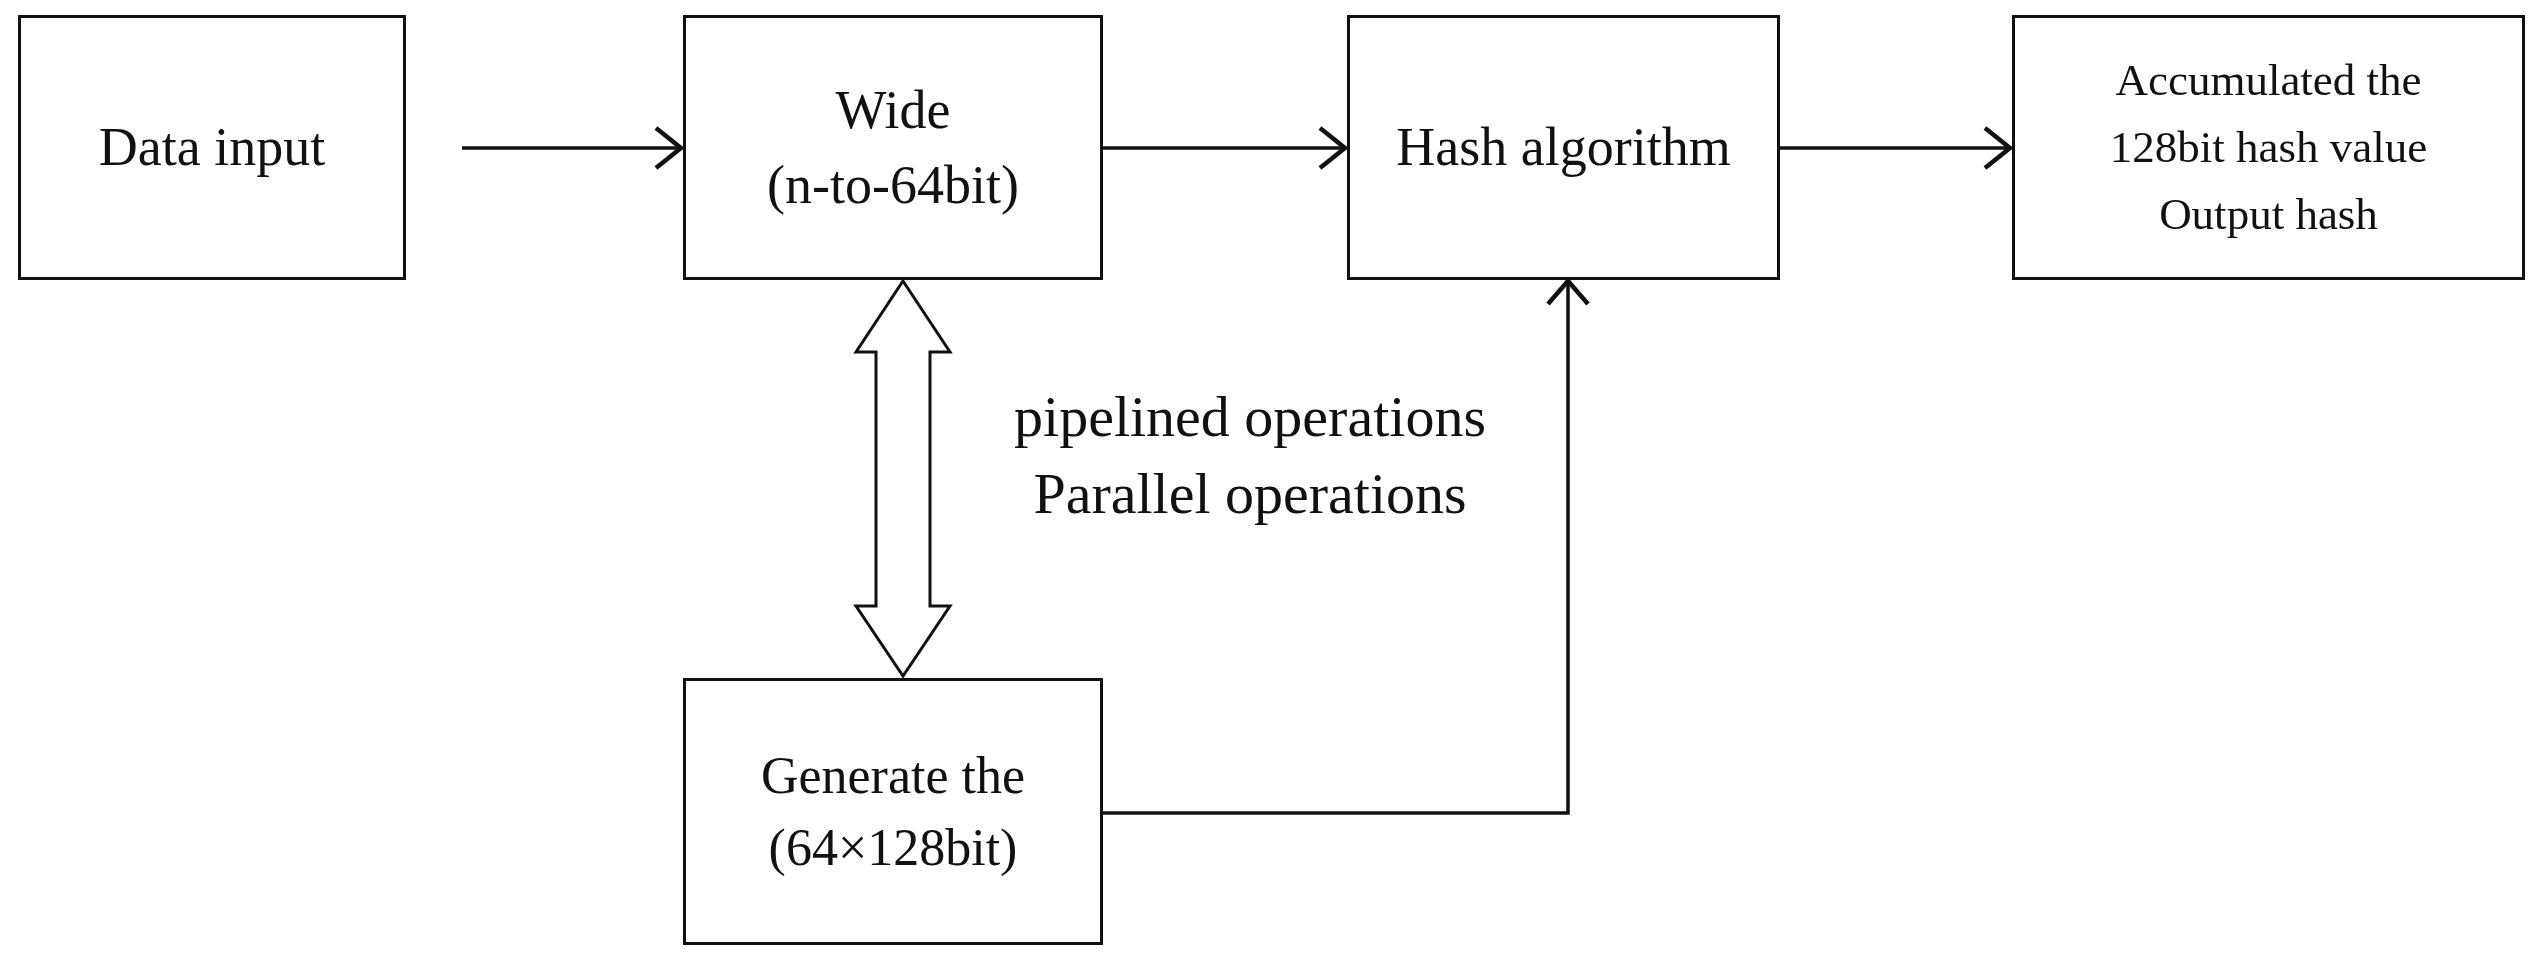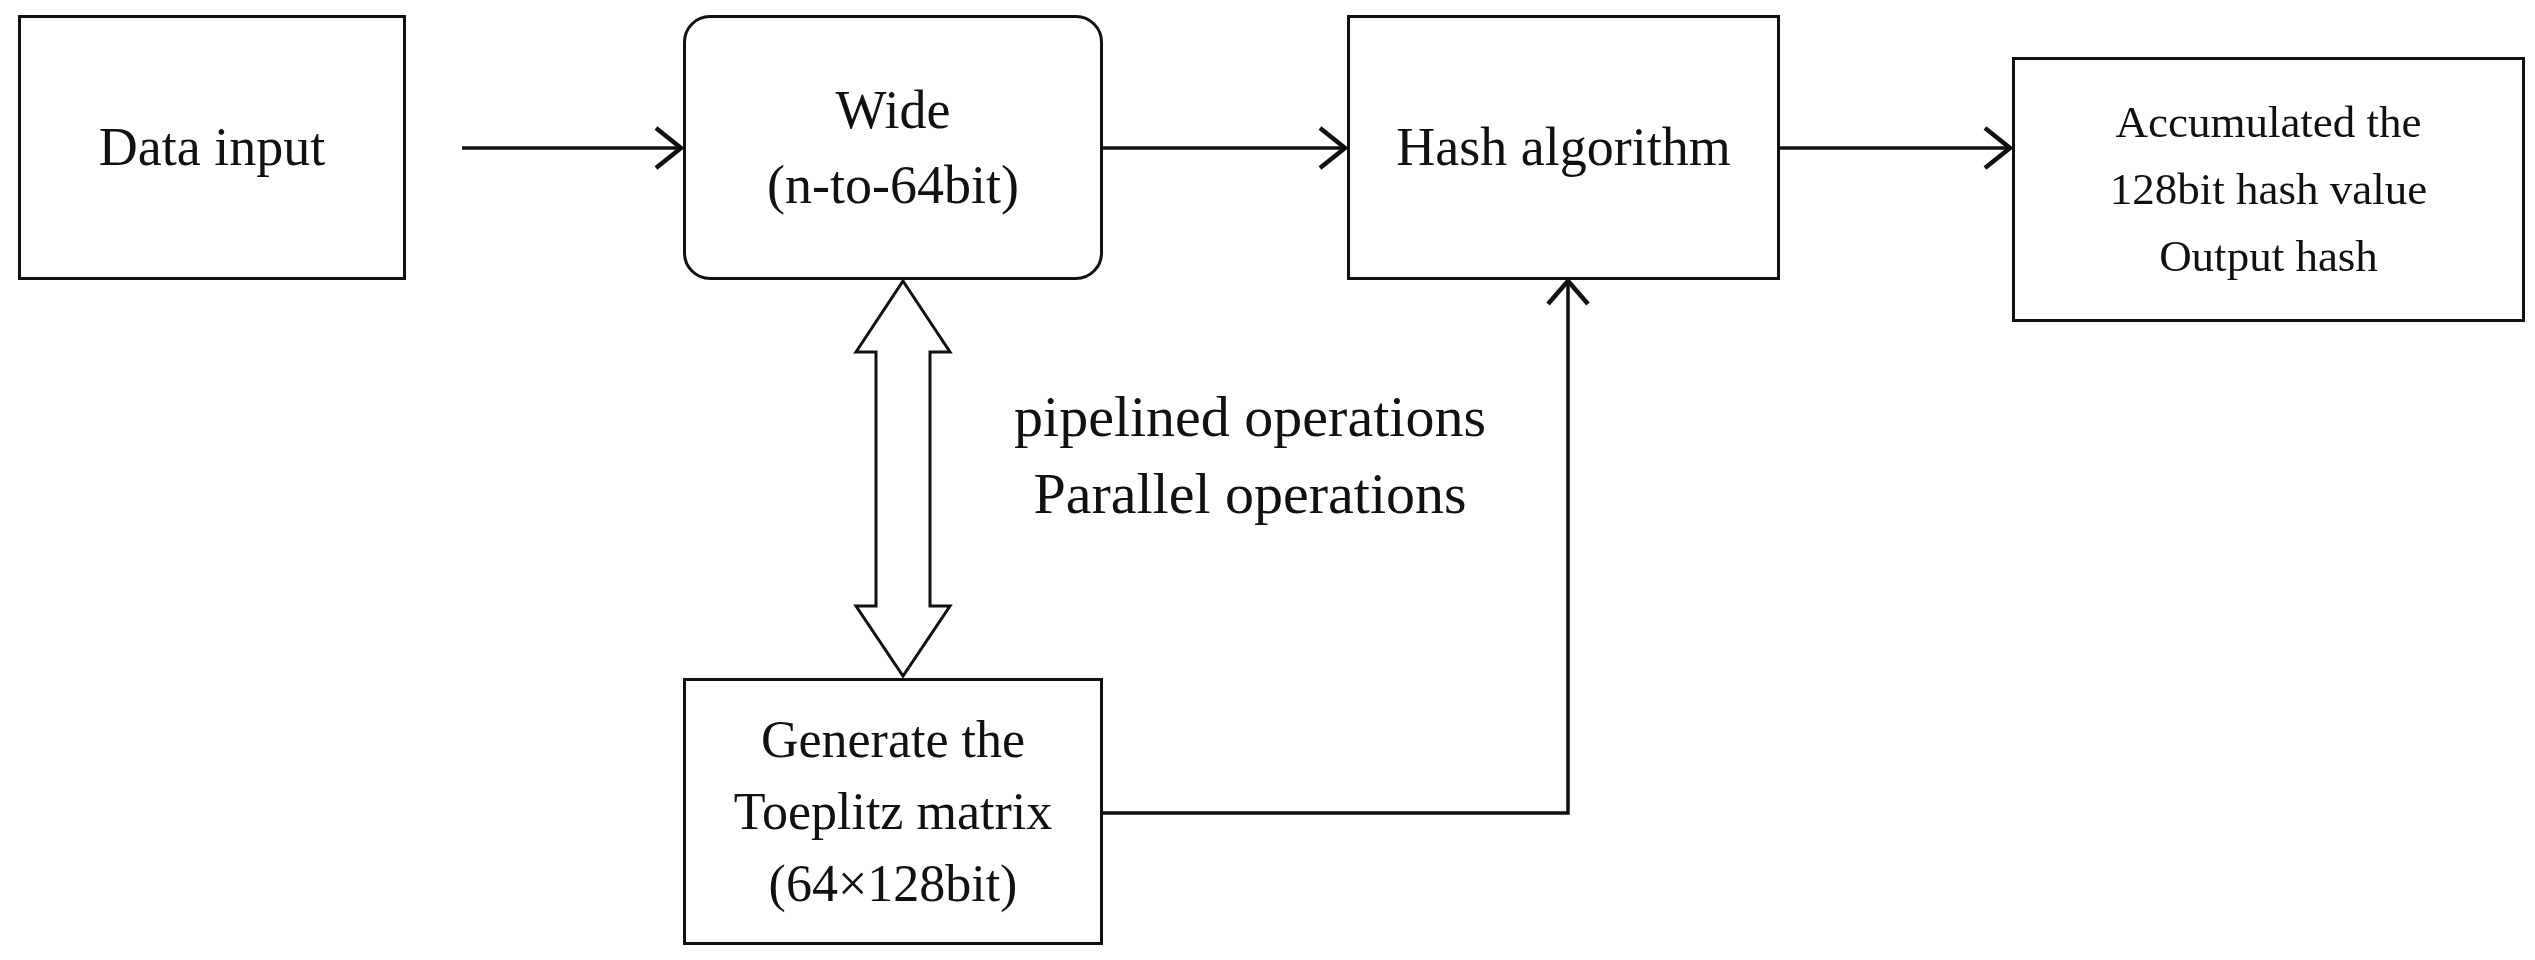--- a/index.html
+++ b/index.html
@@ -41,21 +41,20 @@
     font-size: 54px;
     line-height: 75px;
   }
   .mid-text {
     font-size: 52px;
     line-height: 72px;
   }
   .small-text {
     font-size: 45px;
     line-height: 67px;
-    margin-top: 42px;
   }
   .note {
     position: absolute;
     left: 955px;
     top: 378px;
     width: 590px;
     text-align: center;
     font-size: 58px;
     line-height: 77px;
     white-space: nowrap;
@@ -108,38 +107,37 @@
       <path class="head" d="M 1548 304 L 1568 281 L 1588 304"></path>
     </g>
 
     <polygon class="hollow" points="903,281 950,352 930,352 930,606 950,606 903,676 856,606 876,606 876,352 856,352"></polygon>
   </svg>
 
   <div class="box big-text" style="left:18px; top:15px; width:388px; height:265px;">
     <span>Data input</span>
   </div>
 
-  <div class="box big-text" style="left:683px; top:15px; width:420px; height:265px;border-radius:27px;">
+  <div class="box big-text" style="left:683px; top:15px; width:420px; height:265px;">
     <span>Wide</span>
     <span>(n-to-64bit)</span>
   </div>
 
   <div class="box big-text" style="left:1347px; top:15px; width:433px; height:265px;">
     <span>Hash algorithm</span>
   </div>
 
   <div class="box small-text" style="left:2012px; top:15px; width:513px; height:265px;">
     <span>Accumulated the</span>
     <span>128bit hash value</span>
     <span>Output hash</span>
   </div>
 
   <div class="box mid-text" style="left:683px; top:678px; width:420px; height:267px;text-align:center;">
     <span>Generate the</span>
-    <span>Toeplitz matrix</span>
     <span>(64×128bit)</span>
   </div>
 
   <div class="note">
     <span>pipelined operations</span>
     <span>Parallel operations</span>
   </div>
 
 </div>
 

